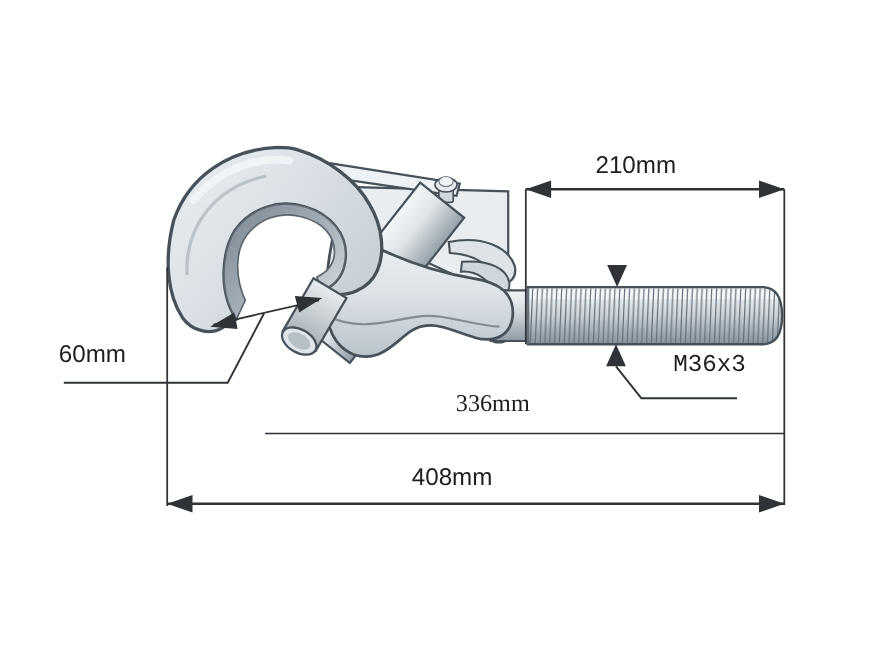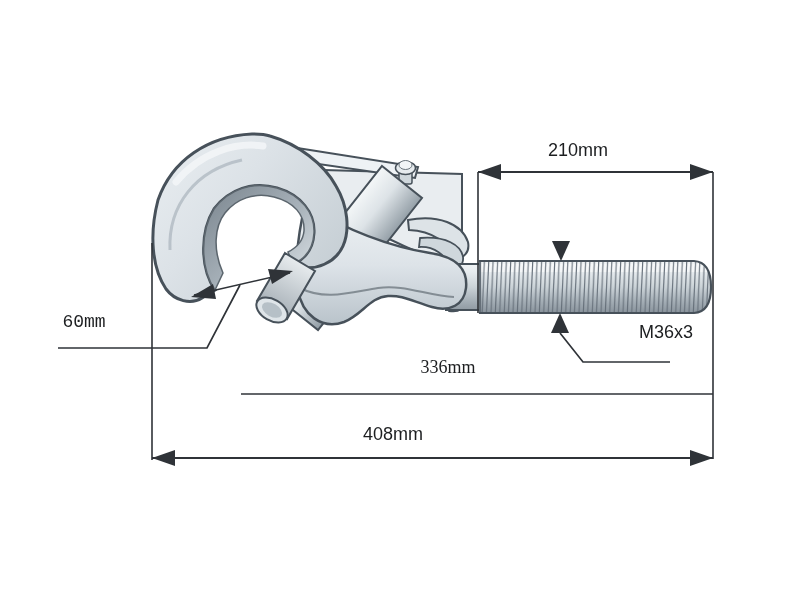--- a/index.html
+++ b/index.html
@@ -4,28 +4,28 @@
 <style>
   html,body{margin:0;padding:0;background:#fff;}
   .canvas{
     position:relative;width:800px;height:600px;overflow:hidden;
     background:var(--background,#ffffff);
     font-family:"Liberation Sans",sans-serif;
   }
   .canvas > svg{position:absolute;left:0;top:0;}
   .dim-label{
     position:absolute;width:110px;text-align:center;
-    font-size:18px;line-height:26px;font-weight:400;
+    font-size:22px;line-height:26px;font-weight:400;
     color:var(--label-text,#1c1e20);
   }
   .lbl-210{left:523px;top:137px;}
-  .lbl-60 {left:29px; top:309px;font-family:Liberation Mono, monospace;}
-  .lbl-m36{left:611px;top:319px;}
+  .lbl-60 {left:29px; top:309px;}
+  .lbl-m36{left:590px;top:319px;font-family:Liberation Mono, monospace;}
   .lbl-336{left:393px;top:354px;font-family:Liberation Serif, serif;}
-  .lbl-408{left:338px;top:421px;}
+  .lbl-408{left:356px;top:421px;}
   .dims line,.dims polyline{stroke:var(--dimension-line,#2f3338);fill:none;}
   .dims polygon{fill:var(--dimension-line,#2f3338);stroke:none;}
   .outl{stroke:var(--outline,#47515a);}
 </style>
 </head>
 <body>
 
 <div class="canvas">
 
   <svg width="800" height="600" viewBox="0 0 800 600">

